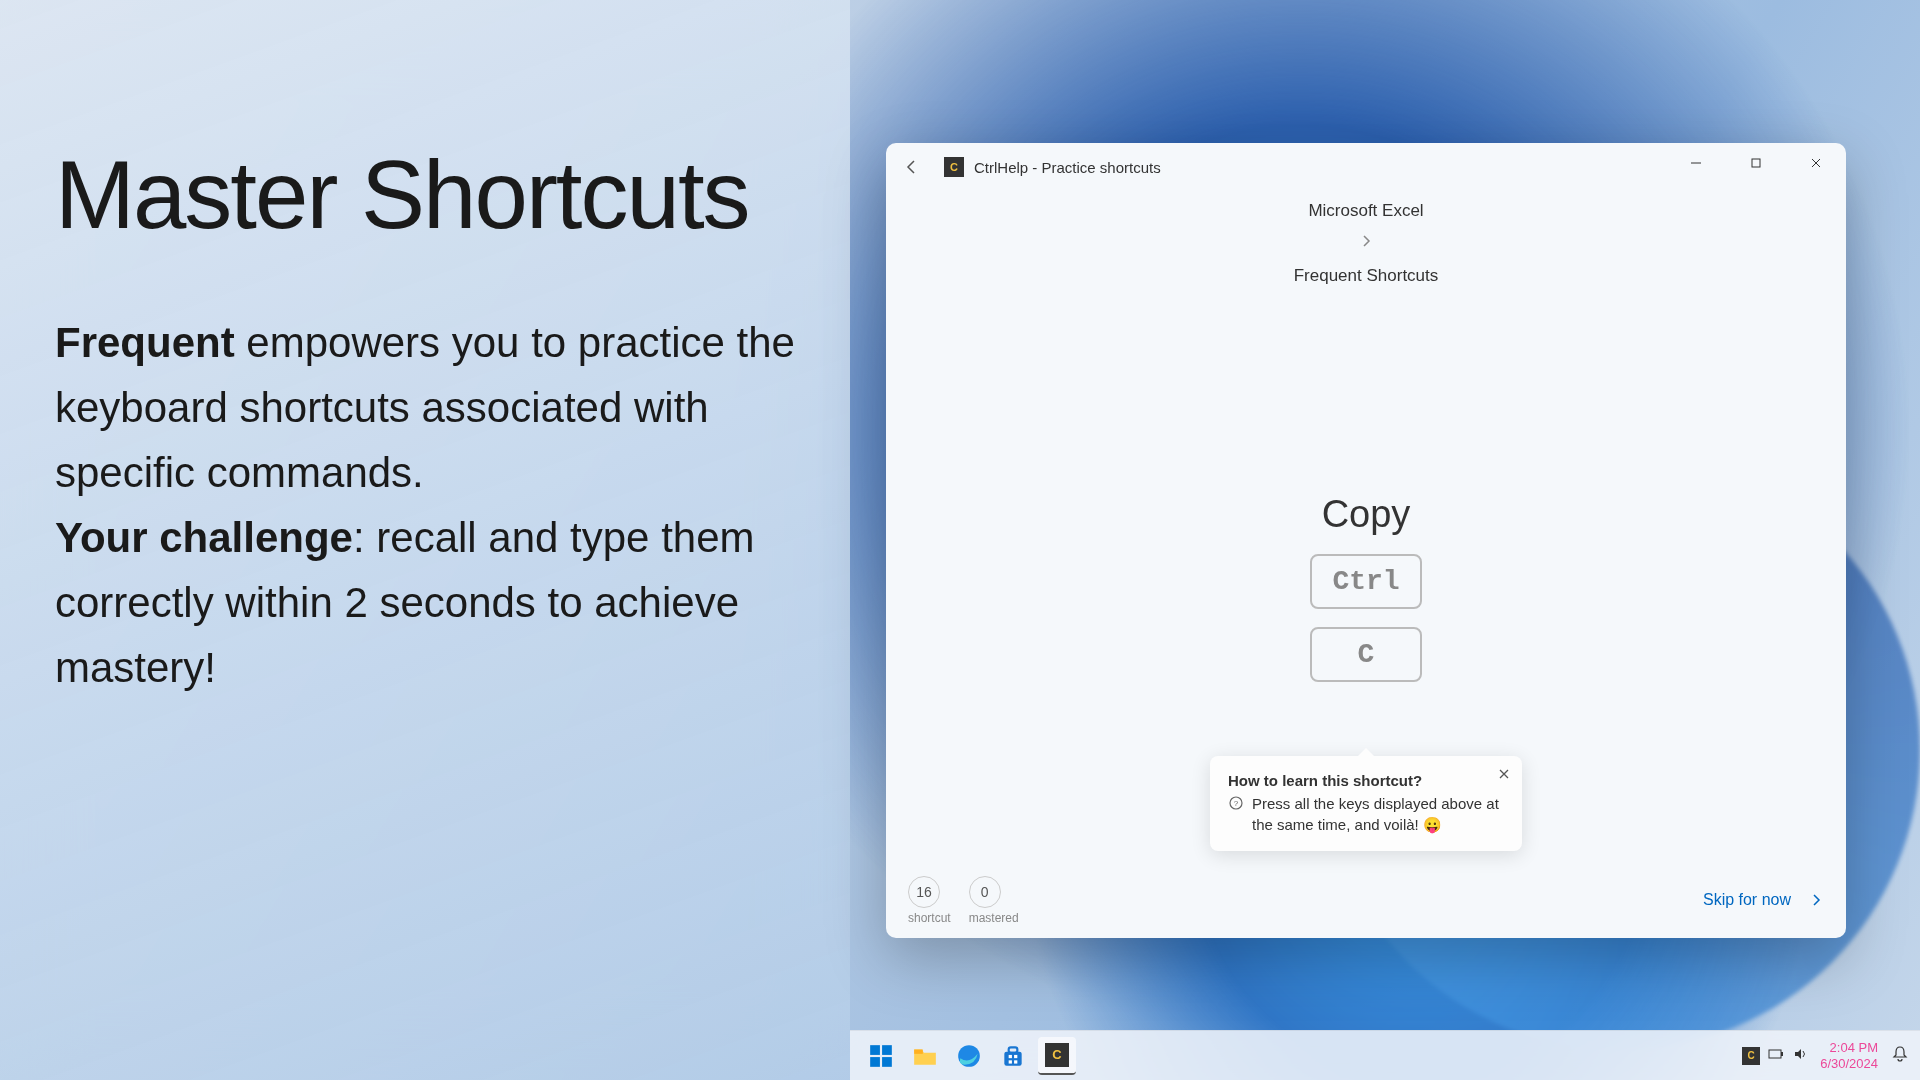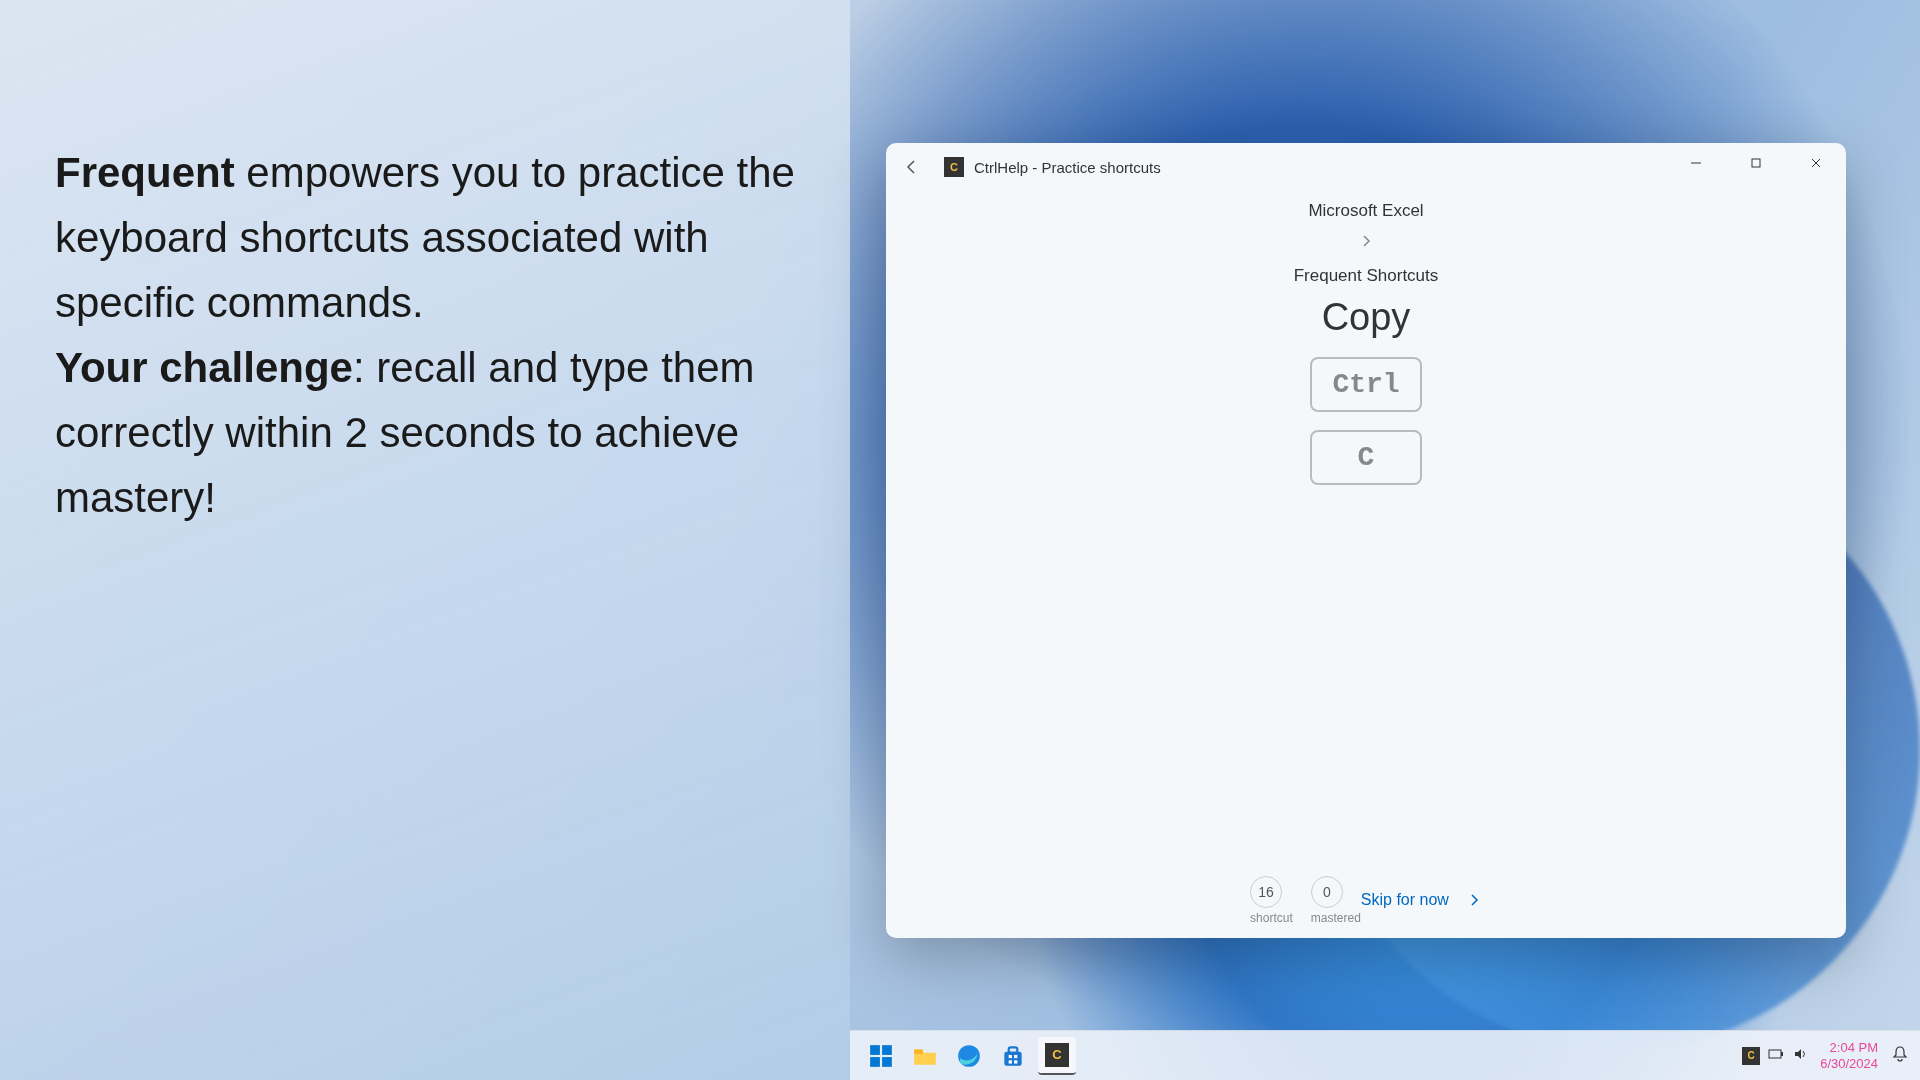--- a/index.html
+++ b/index.html
@@ -129,21 +129,21 @@
     font-size: 17px;
     color: #333;
     flex-direction: column;
   }
   .breadcrumb .chev { color: #888; }
   .practice-body {
     flex: 1;
     display: flex;
     flex-direction: column;
     align-items: center;
-    justify-content: flex-start;
+    justify-content: center;
     position: relative;
   }
   .command-name {
     font-size: 38px;
     font-weight: 350;
     color: #333;
     margin-bottom: 18px;
   }
   .keys-row { display: flex; gap: 18px; flex-direction: column; }
   .keycap {
@@ -195,21 +195,21 @@
     position: absolute;
     top: 10px; right: 10px;
     cursor: pointer;
     color: #555;
   }
   .app-footer {
     height: 60px;
     display: flex;
     align-items: center;
     padding: 0 22px 16px;
-    justify-content: center;
+    justify-content: space-between;
   }
   .stats { display: flex; gap: 18px; }
   .stat { text-align: center; }
   .stat-pill {
     width: 32px; height: 32px;
     border-radius: 16px;
     border: 1px solid #ccc;
     display: flex; align-items: center; justify-content: center;
     font-size: 14px;
     color: #555;
@@ -263,20 +263,21 @@
   svg.ico-lg { width: 26px; height: 26px; }
 </style>
 </head>
 <body>
 
 <div class="desktop-bg">
   <div class="bloom"></div>
 </div>
 
 <div class="left-panel">
+  <h1>Master Shortcuts</h1>
   <p>
     <b>Frequent</b><span> empowers you to practice the keyboard shortcuts associated with specific commands.</span><br>
     <b>Your challenge</b><span>: recall and type them correctly within 2 seconds to achieve mastery!</span>
   </p>
 </div>
 
 <div class="app-window">
   <div class="titlebar">
     <div class="back-btn">
       <svg class="ico" viewBox="0 0 16 16">
@@ -316,20 +317,37 @@
     <span>Frequent Shortcuts</span>
   </div>
 
   <div class="practice-body">
     <div class="command-name">Copy</div>
     <div class="keys-row">
       <div class="keycap">Ctrl</div>
       <div class="keycap">C</div>
     </div>
 
+    <div class="tooltip">
+      <div class="tooltip-close">
+        <svg class="ico" viewBox="0 0 16 16">
+            <path d="M4 4 L12 12 M12 4 L4 12" stroke="currentColor" stroke-width="1.3"></path>
+          </svg>
+      </div>
+      <div class="tooltip-title">How to learn this shortcut?</div>
+      <div class="tooltip-body">
+        <span class="qicon">
+          <svg class="ico" viewBox="0 0 16 16">
+              <circle cx="8" cy="8" r="6" stroke="currentColor" stroke-width="1.2" fill="none"></circle>
+              <text x="8" y="11" text-anchor="middle" font-size="8" fill="currentColor">?</text>
+            </svg>
+        </span>
+        <span>Press all the keys displayed above at the same time, and voilà! 😛</span>
+      </div>
+    </div>
   </div>
 
   <div class="app-footer">
     <div class="stats">
       <div class="stat">
         <div class="stat-pill">16</div>
         <div class="stat-label">shortcut</div>
       </div>
       <div class="stat">
         <div class="stat-pill">0</div>

